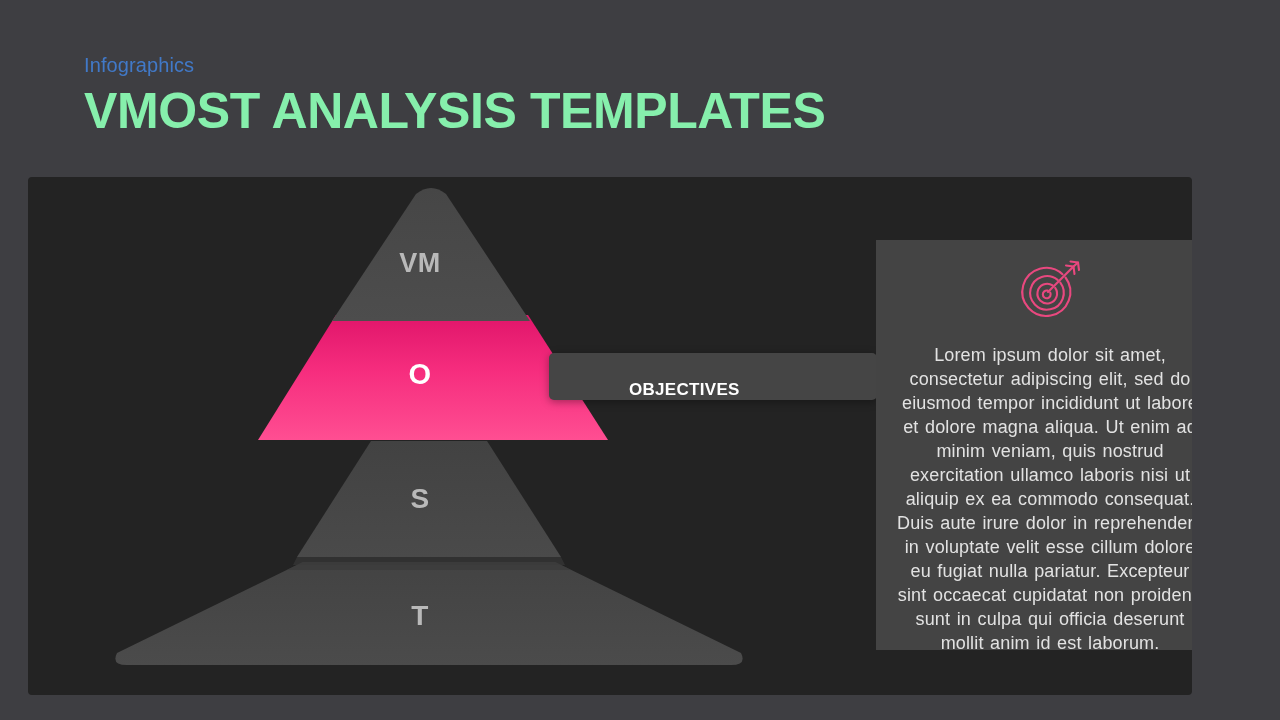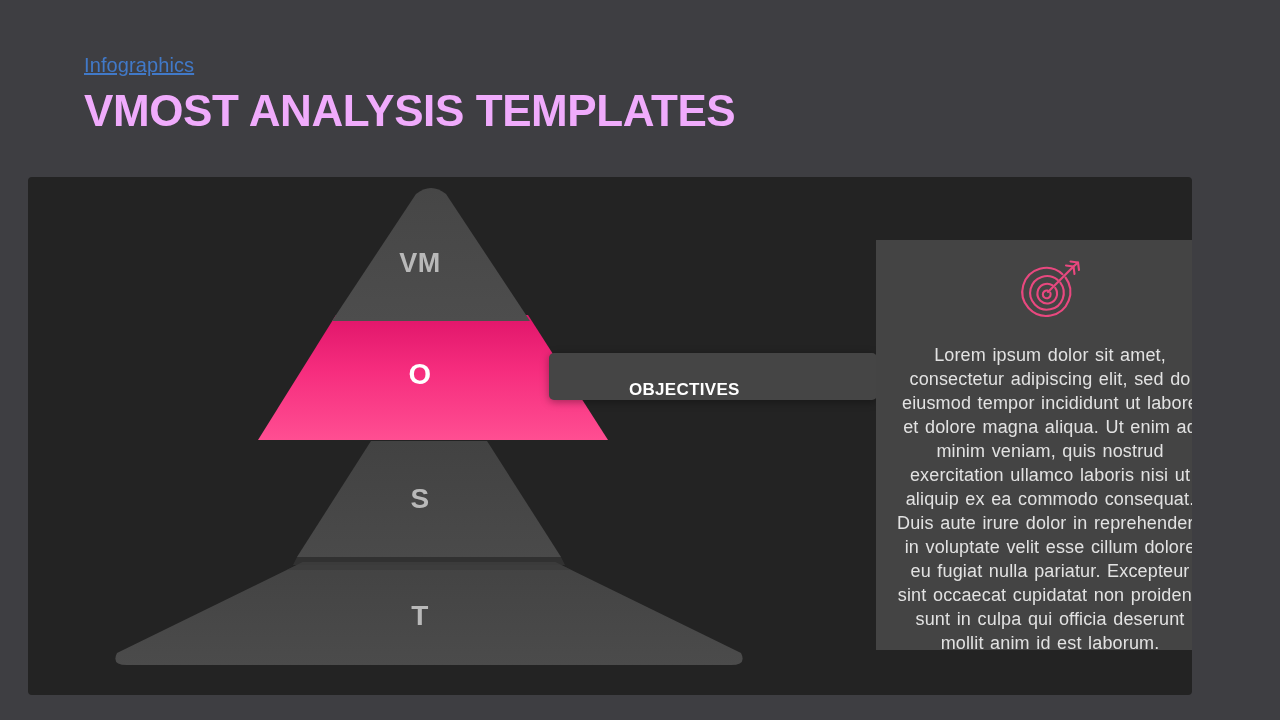--- a/index.html
+++ b/index.html
@@ -23,27 +23,26 @@
     top: 52px;
     width: 800px;
   }
 
   #eyebrow {
     font-size: 20px;
     color: #4179c8;
     letter-spacing: 0.1px;
     line-height: 26px;
     font-weight: 400;
-    text-decoration: underline;
   }
 
   #page-title {
-    font-size: 44px;
+    font-size: 50px;
     font-weight: bold;
-    color: #f0abfc;
+    color: #86efac;
     letter-spacing: -0.4px;
     line-height: 54px;
     margin-top: 6px;
     white-space: nowrap;
   }
 
   
   #canvas {
     position: absolute;
     left: 28px;

